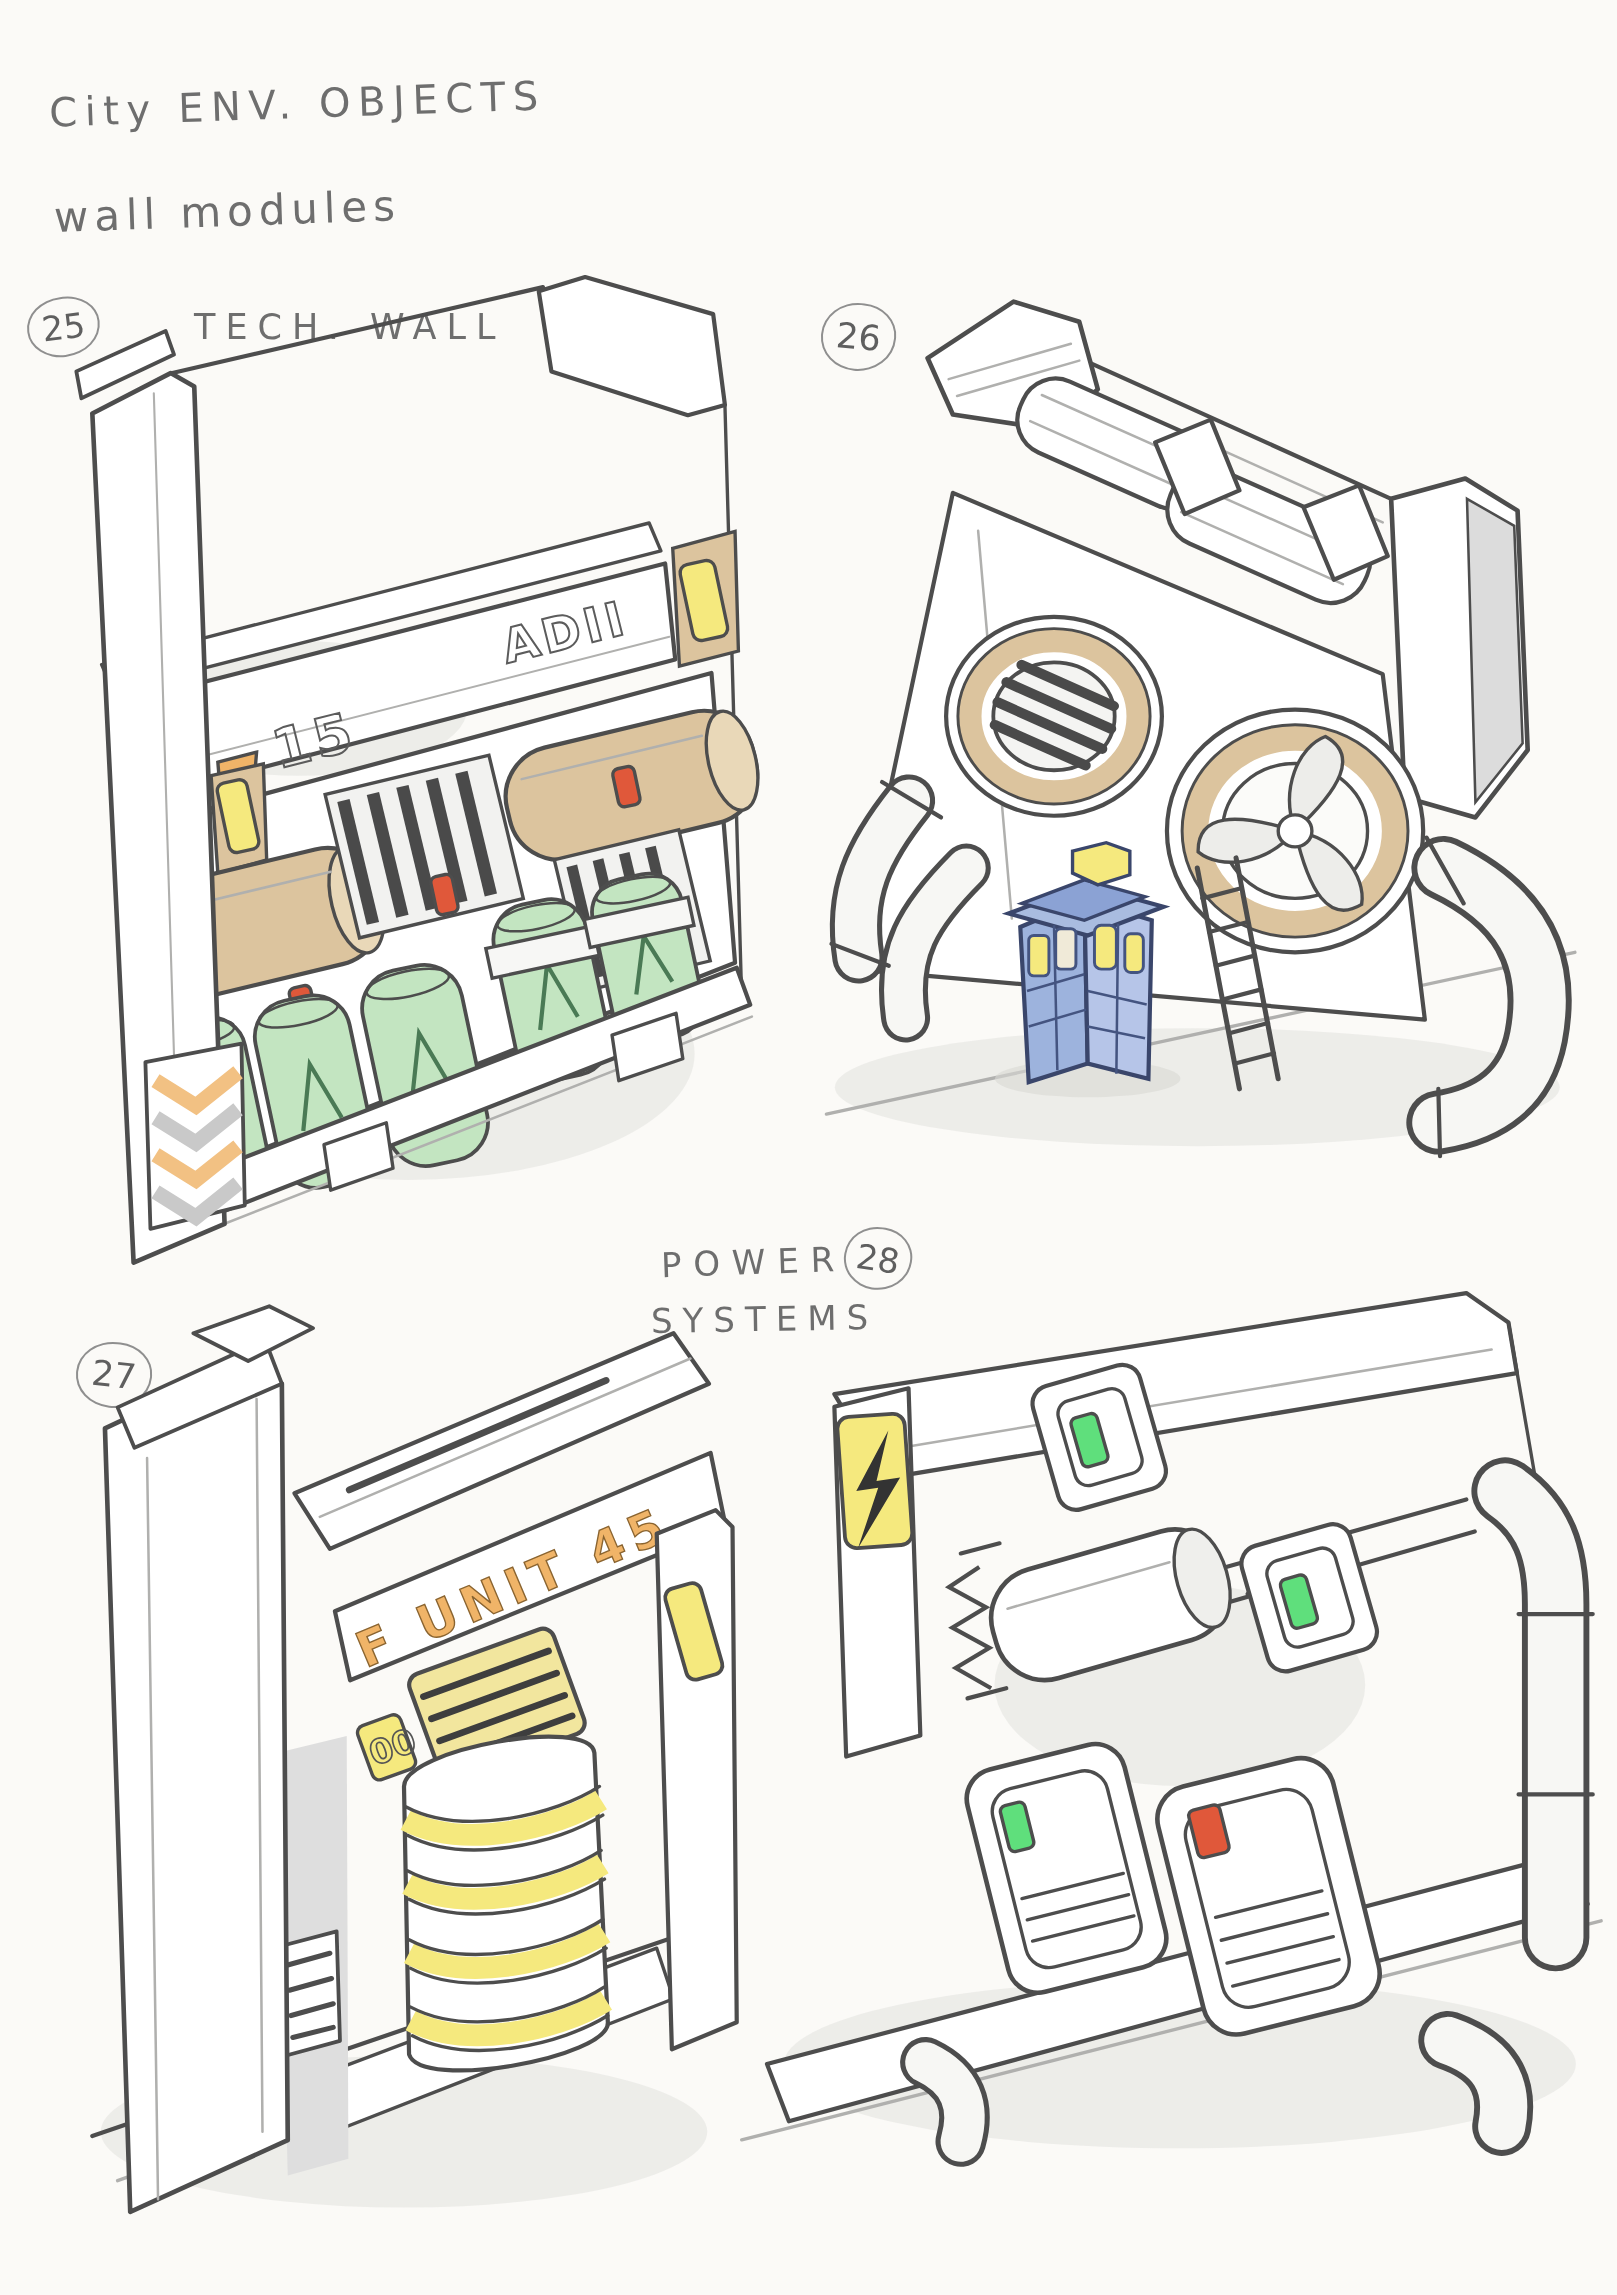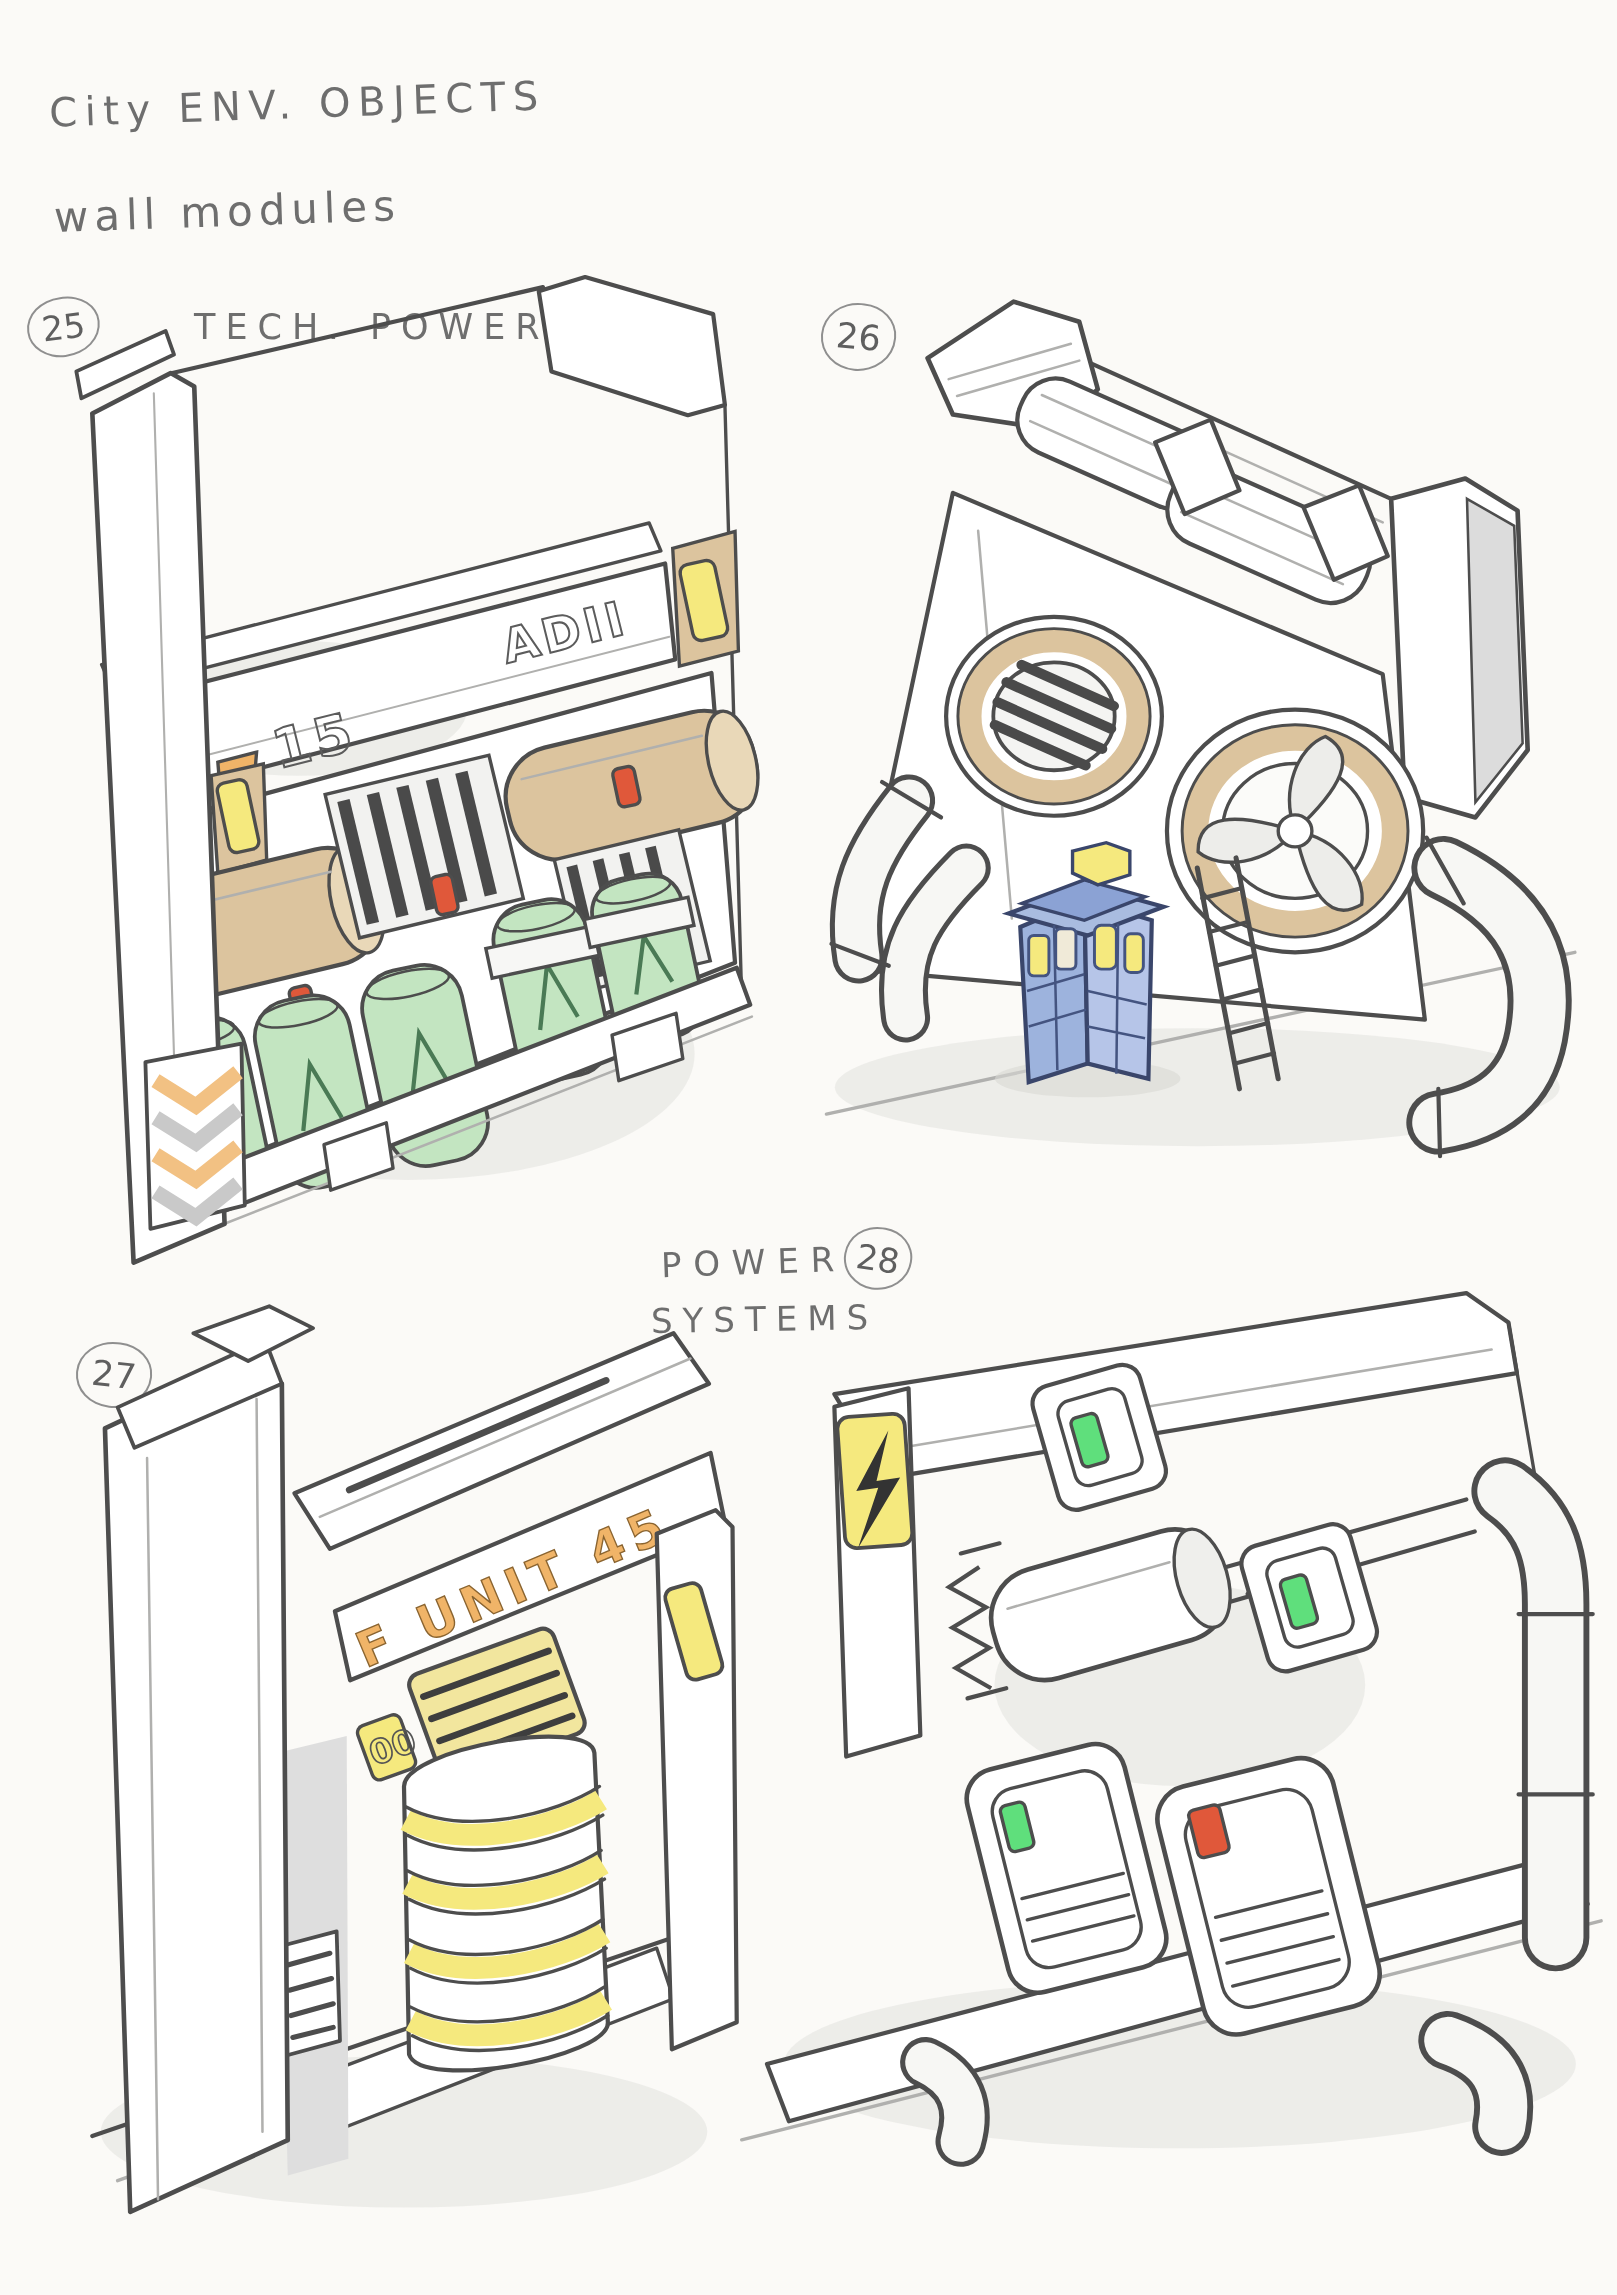--- a/index.html
+++ b/index.html
@@ -41,21 +41,21 @@
 <body>
 
 <div id="page">
 
   <div class="hand script" style="left:49px;top:81px;font-size:40px;letter-spacing:7.6px;">City ENV. OBJECTS</div>
   <div class="hand script" style="left:54px;top:187px;font-size:42px;letter-spacing:5.9px;">wall modules</div>
 
   <div class="circled" style="left:27px;top:297px;width:69px;height:56px;font-size:34px;transform:rotate(-7deg);">
     <span>25</span>
   </div>
-  <div class="hand" style="left:194px;top:307px;font-size:35px;letter-spacing:10px;">TECH. POWER</div>
+  <div class="hand" style="left:194px;top:307px;font-size:35px;letter-spacing:10px;">TECH. WALL</div>
 
   <div class="circled" style="left:821px;top:303px;width:71px;height:64px;font-size:35px;transform:rotate(5deg);">
     <span>26</span>
   </div>
 
   <div class="circled" style="left:76px;top:1342px;width:72px;height:62px;font-size:35px;transform:rotate(6deg);">
     <span>27</span>
   </div>
 
   <div class="hand" style="left:661px;top:1242px;font-size:34px;letter-spacing:11.8px;transform:rotate(-2deg);">POWER</div>

